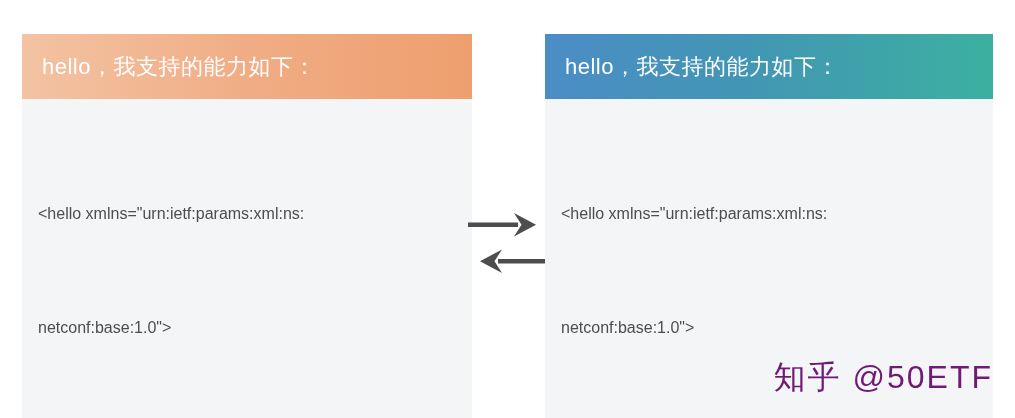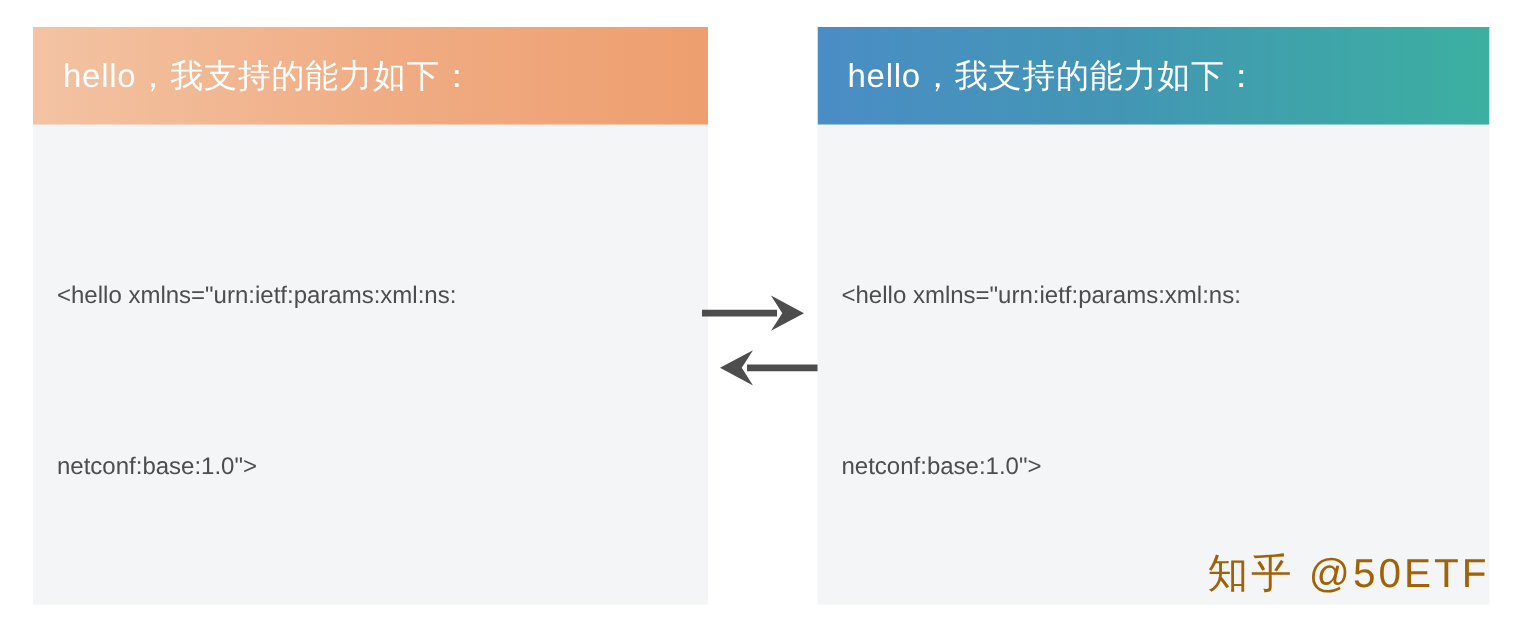--- a/index.html
+++ b/index.html
@@ -11,20 +11,21 @@
     width: 1015px;
     height: 418px;
     position: relative;
     overflow: hidden;
     font-family: "Liberation Sans", "DejaVu Sans", sans-serif;
   }
 
   .stage {
     position: absolute;
     inset: 0;
+    margin-top: 16px;
   }
 
   
   .panel {
     position: absolute;
     top: 18px;
     height: 385px;
     background: #f4f5f6;
     box-sizing: border-box;
     overflow: hidden;
@@ -69,22 +70,22 @@
     width: 84px;
     height: 75px;
   }
   .arrows svg { display: block; }
 
   
   .watermark {
     position: absolute;
     right: 22px;
     bottom: 18px;
-    font-size: 27px;
-    color: #a16207;
+    font-size: 32px;
+    color: #701a75;
     letter-spacing: 2px;
     white-space: nowrap;
     user-select: none;
   }
 </style>
 </head>
 <body>
 
 <div class="stage">
 

